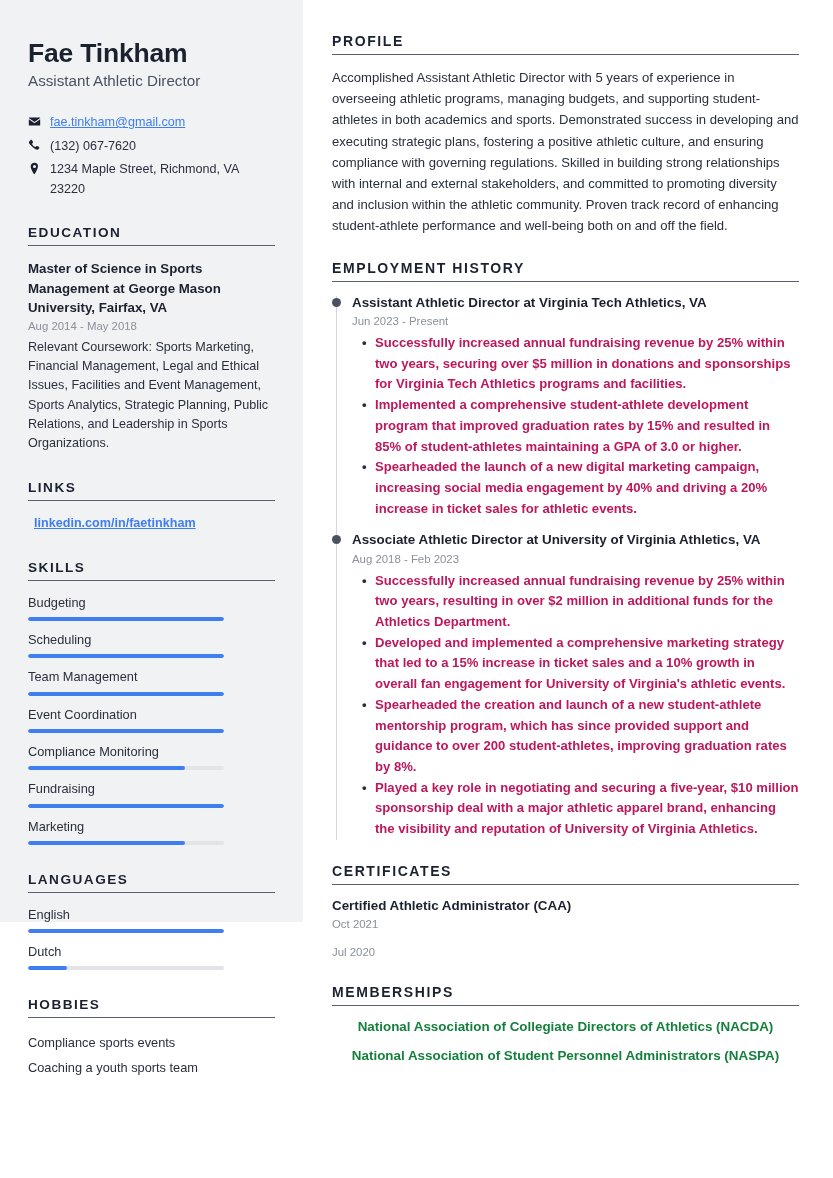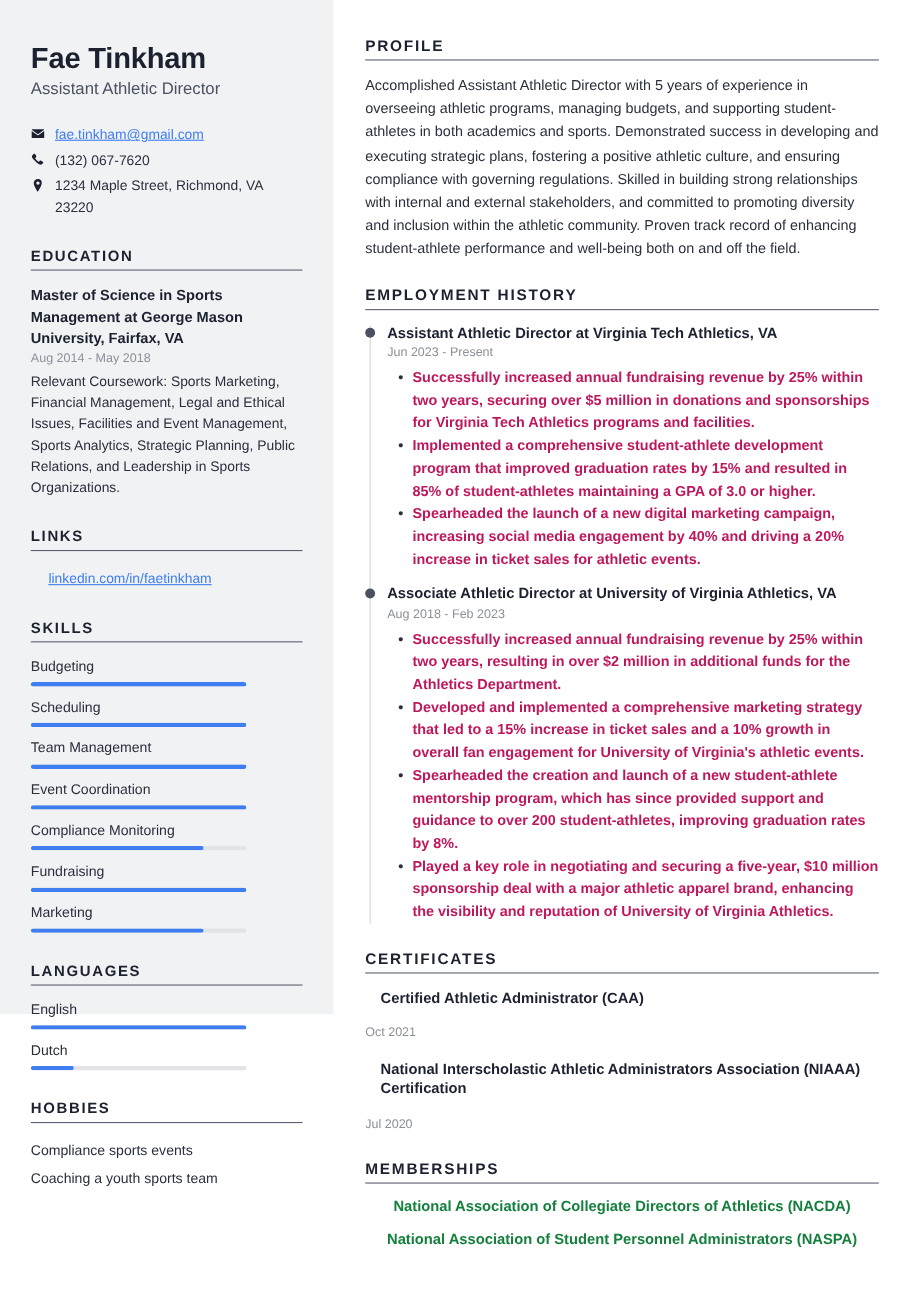--- a/index.html
+++ b/index.html
@@ -90,21 +90,21 @@
     line-height: 1.5;
     margin: 1px 0 3px 0;
   }
   .edu-desc {
     font-size: 12.6px;
     color: #2a2f3d;
     line-height: 1.52;
     margin: 0;
   }
 
-  .link-line { font-size: 12.6px; line-height: 1.5; margin: 16px; }
+  .link-line { font-size: 12.6px; line-height: 1.5; margin: 6px; font-weight: bold; }
 
   .skill-item { margin-bottom: 10px; }
   .skill-item:last-child { margin-bottom: 0; }
   .skill-label {
     font-size: 12.8px;
     color: #2a2f3d;
     line-height: 1.35;
     margin-bottom: 6px;
   }
   .bar-track {
@@ -214,21 +214,21 @@
     font-size: 13.1px;
   }
 
   .cert-item { margin-bottom: 10px; }
   .cert-item:last-child { margin-bottom: 0; }
   .cert-title {
     font-size: 13.4px;
     font-weight: bold;
     color: #1c2130;
     line-height: 1.4;
-    margin: 14px;
+    margin: 0;
   }
   .cert-date {
     font-size: 11.4px;
     color: #8b9099;
     line-height: 1.5;
     margin: 1px 0 0 0;
   }
   .mem-item {
     font-size: 13.4px;
     font-weight: bold;
@@ -410,21 +410,20 @@
 
     <section class="m-sec">
       <div class="m-sec-h">CERTIFICATES</div>
       <div class="m-sec-rule"></div>
       <div id="certs-list">
           <div class="cert-item">
             <div class="cert-title">Certified Athletic Administrator (CAA)</div>
             <div class="cert-date">Oct 2021</div>
           </div>
           <div class="cert-item">
-            <div class="cert-title">National Interscholastic Athletic Administrators Association (NIAAA) Certification</div>
             <div class="cert-date">Jul 2020</div>
           </div>
         </div>
     </section>
 
     <section class="m-sec">
       <div class="m-sec-h">MEMBERSHIPS</div>
       <div class="m-sec-rule"></div>
       <div id="mems-list">
           <div class="mem-item">National Association of Collegiate Directors of Athletics (NACDA)</div>

